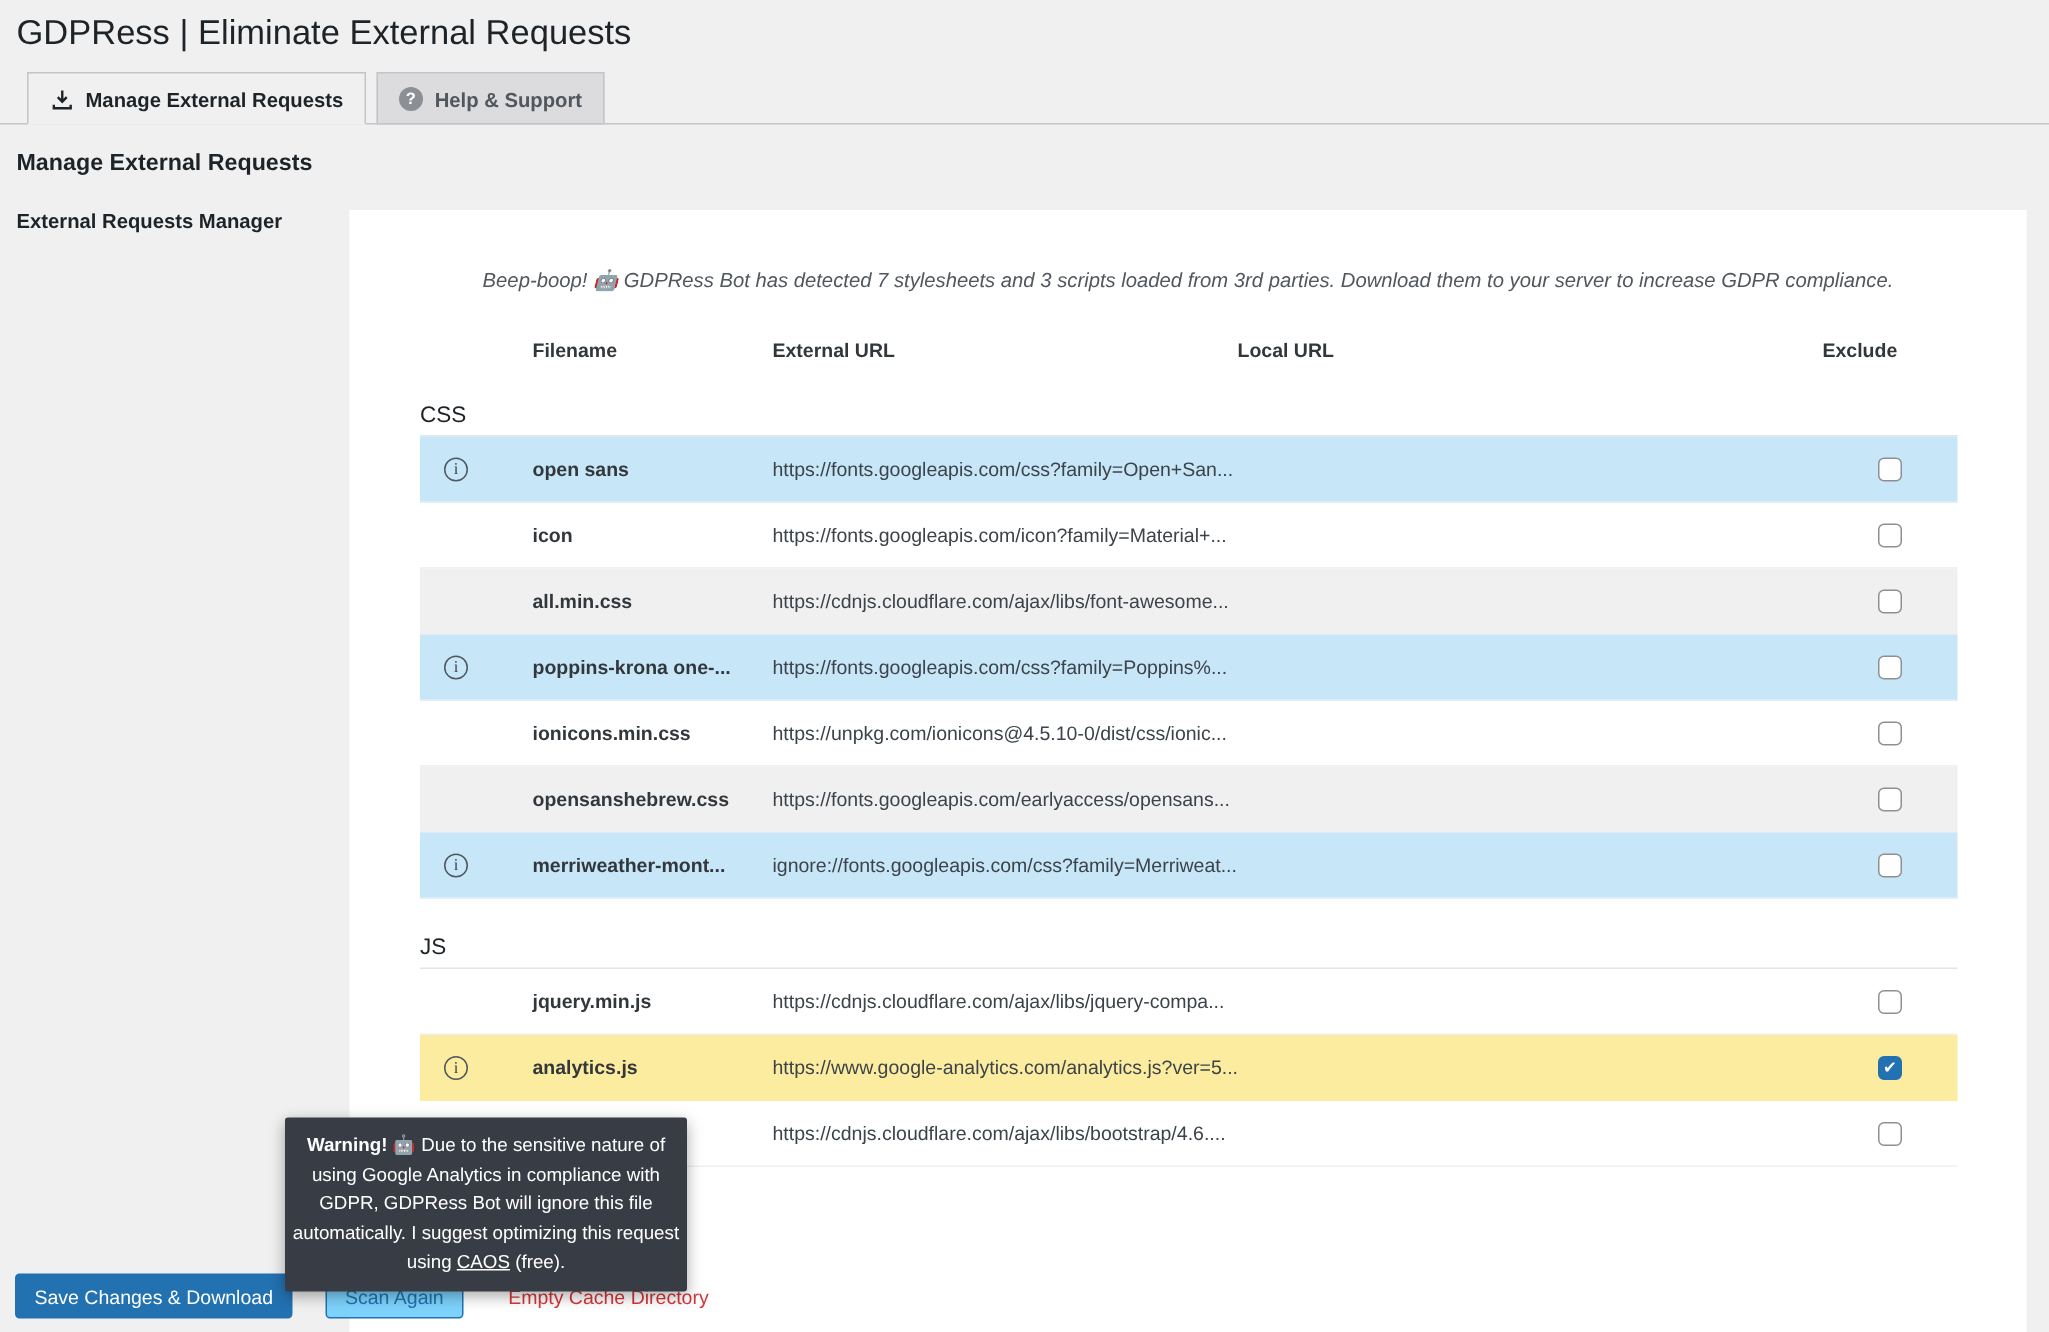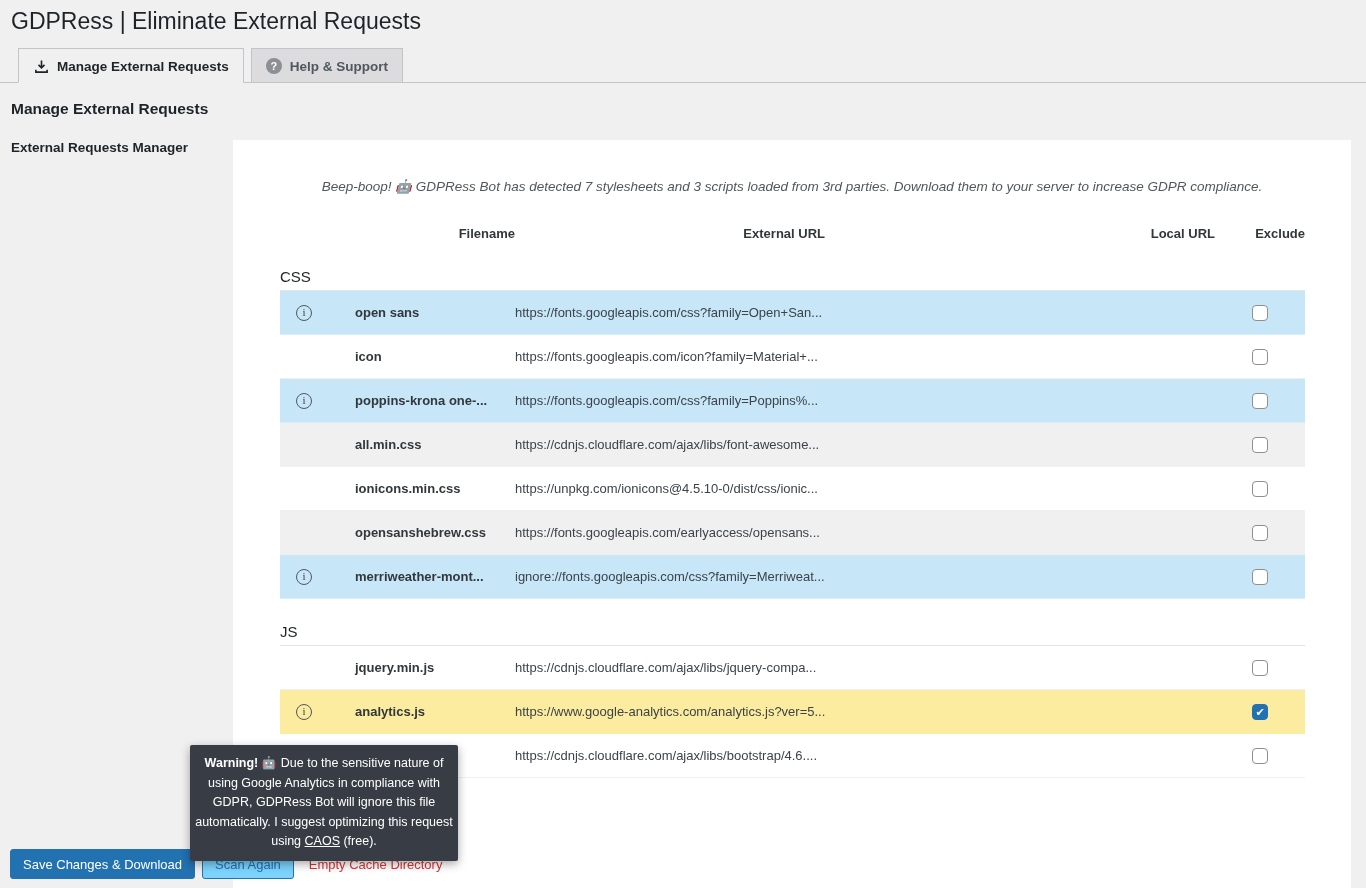--- a/index.html
+++ b/index.html
@@ -73,21 +73,21 @@
 
   
   .req-table { margin: 28px 46px 0 47px; width: 1025px; }
   .grid-row {
     display: grid;
     grid-template-columns: 75px 160px 310px 390px 90px;
     align-items: center;
   }
   .thead { height: 22px; }
   .th {
-    font-weight: 700; color: #32373c; text-align: right; font-size: 13px;
+    font-weight: 700; color: #32373c; text-align: left; font-size: 13px;
   }
   .group-heading {
     margin-top: 18px;
     padding: 6px 0 5px;
     font-size: 15px; font-weight: 500; color: #1d2327;
     border-bottom: 1px solid #e2e4e7;
   }
   .trow { height: 44px; border-bottom: 1px solid #f0f0f1; }
   .trow.bg-blue   { background: #c7e6f8; border-bottom-color: #d8eefa; }
   .trow.bg-gray   { background: #f0f0f1; border-bottom-color: #f0f0f1; }
@@ -122,21 +122,21 @@
   }
   input[type="checkbox"]:checked::before {
     content: "\2714";
     position: absolute; left: 0; right: 0; top: 0px;
     color: #fff; font-size: 11px; line-height: 14px; text-align: center;
   }
 
   
   .actions {
     position: absolute; left: 10px; top: 849px;
-    display: flex; align-items: center; gap: 7px;
+    display: flex; align-items: center; gap: 22px;
     z-index: 5;
   }
   .btn {
     height: 30px; padding: 0 12px;
     border-radius: 3px; font-size: 13px;
     font-family: "Liberation Sans", sans-serif;
     cursor: pointer; white-space: nowrap;
   }
   .btn-primary {
     background: #2271b1; border: 1px solid #2271b1; color: #fff;
@@ -210,32 +210,32 @@
     </div>
 
     <div class="grid-row trow">
       <div class="cell-info"></div>
       <div class="cell-filename">icon</div>
       <div class="cell-url">https://fonts.googleapis.com/icon?family=Material+...</div>
       <div class="cell-local"></div>
       <div class="cell-exclude"><input type="checkbox" style=""></div>
     </div>
 
+    <div class="grid-row trow bg-gray">
+      <div class="cell-info"></div>
+      <div class="cell-filename">all.min.css</div>
+      <div class="cell-url">https://cdnjs.cloudflare.com/ajax/libs/font-awesome...</div>
+      <div class="cell-local"></div>
+      <div class="cell-exclude"><input type="checkbox" style=""></div>
+    </div>
+
     <div class="grid-row trow bg-blue">
       <div class="cell-info"><span class="info-icon"></span></div>
       <div class="cell-filename">poppins-krona one-...</div>
       <div class="cell-url">https://fonts.googleapis.com/css?family=Poppins%...</div>
-      <div class="cell-local"></div>
-      <div class="cell-exclude"><input type="checkbox" style=""></div>
-    </div>
-
-    <div class="grid-row trow bg-gray">
-      <div class="cell-info"></div>
-      <div class="cell-filename">all.min.css</div>
-      <div class="cell-url">https://cdnjs.cloudflare.com/ajax/libs/font-awesome...</div>
       <div class="cell-local"></div>
       <div class="cell-exclude"><input type="checkbox" style=""></div>
     </div>
 
     <div class="grid-row trow">
       <div class="cell-info"></div>
       <div class="cell-filename">ionicons.min.css</div>
       <div class="cell-url">https://unpkg.com/ionicons@4.5.10-0/dist/css/ionic...</div>
       <div class="cell-local"></div>
       <div class="cell-exclude"><input type="checkbox" style=""></div>

